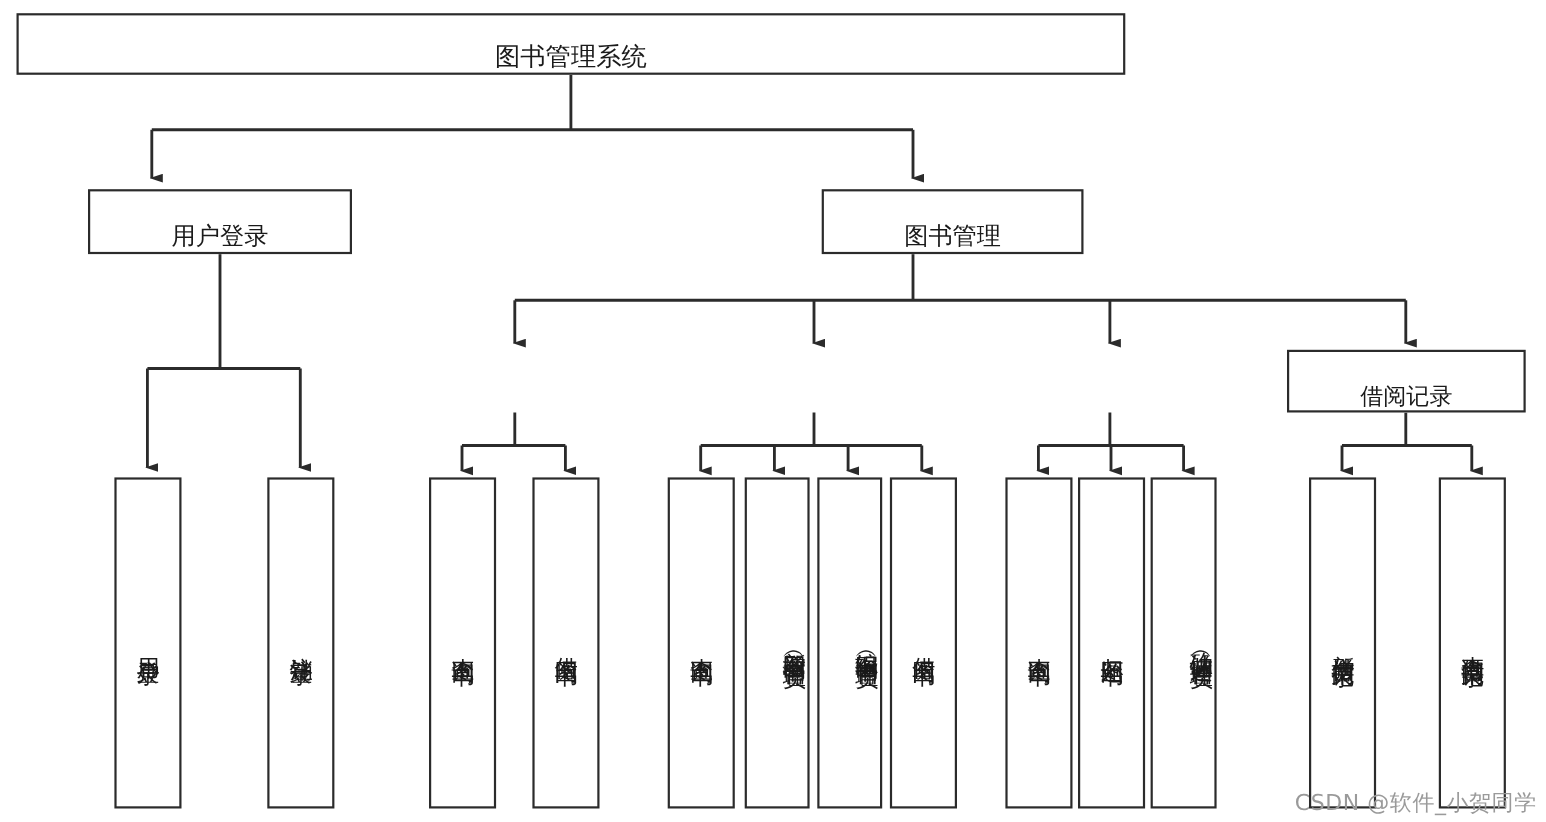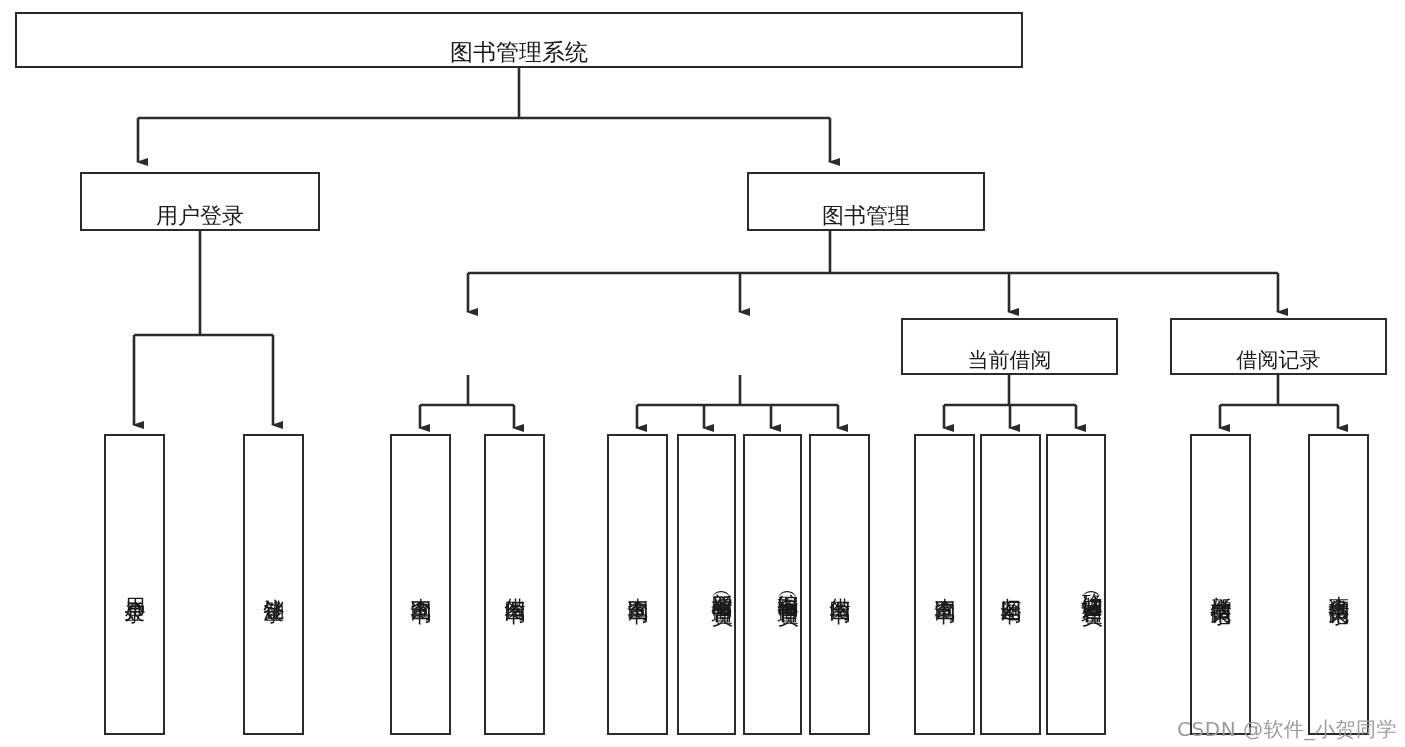--- a/index.html
+++ b/index.html
@@ -132,23 +132,20 @@
     <span>图书管理系统</span>
   </div>
 
   <div class="node l1" style="left:80px; top:172px; width:240px; height:59px;">
     <span>用户登录</span>
   </div>
   <div class="node l1" style="left:711px; top:172px; width:238px; height:59px;margin-left:36px;">
     <span>图书管理</span>
   </div>
 
-  <div class="node l2" style="left:901px; top:318px; width:217px; height:57px;">
-    <span>当前借阅</span>
-  </div>
   <div class="node l2" style="left:1170px; top:318px; width:217px; height:57px;">
     <span>借阅记录</span>
   </div>
 
   <div class="node leaf" style="left:104px; top:434px; width:61px; height:301px; align-items:center;">
     <span class="vlabel">用户登录</span>
   </div>
   <div class="node leaf" style="left:243px; top:434px; width:61px; height:301px; align-items:center;">
     <span class="vlabel">注销登录</span>
   </div>

